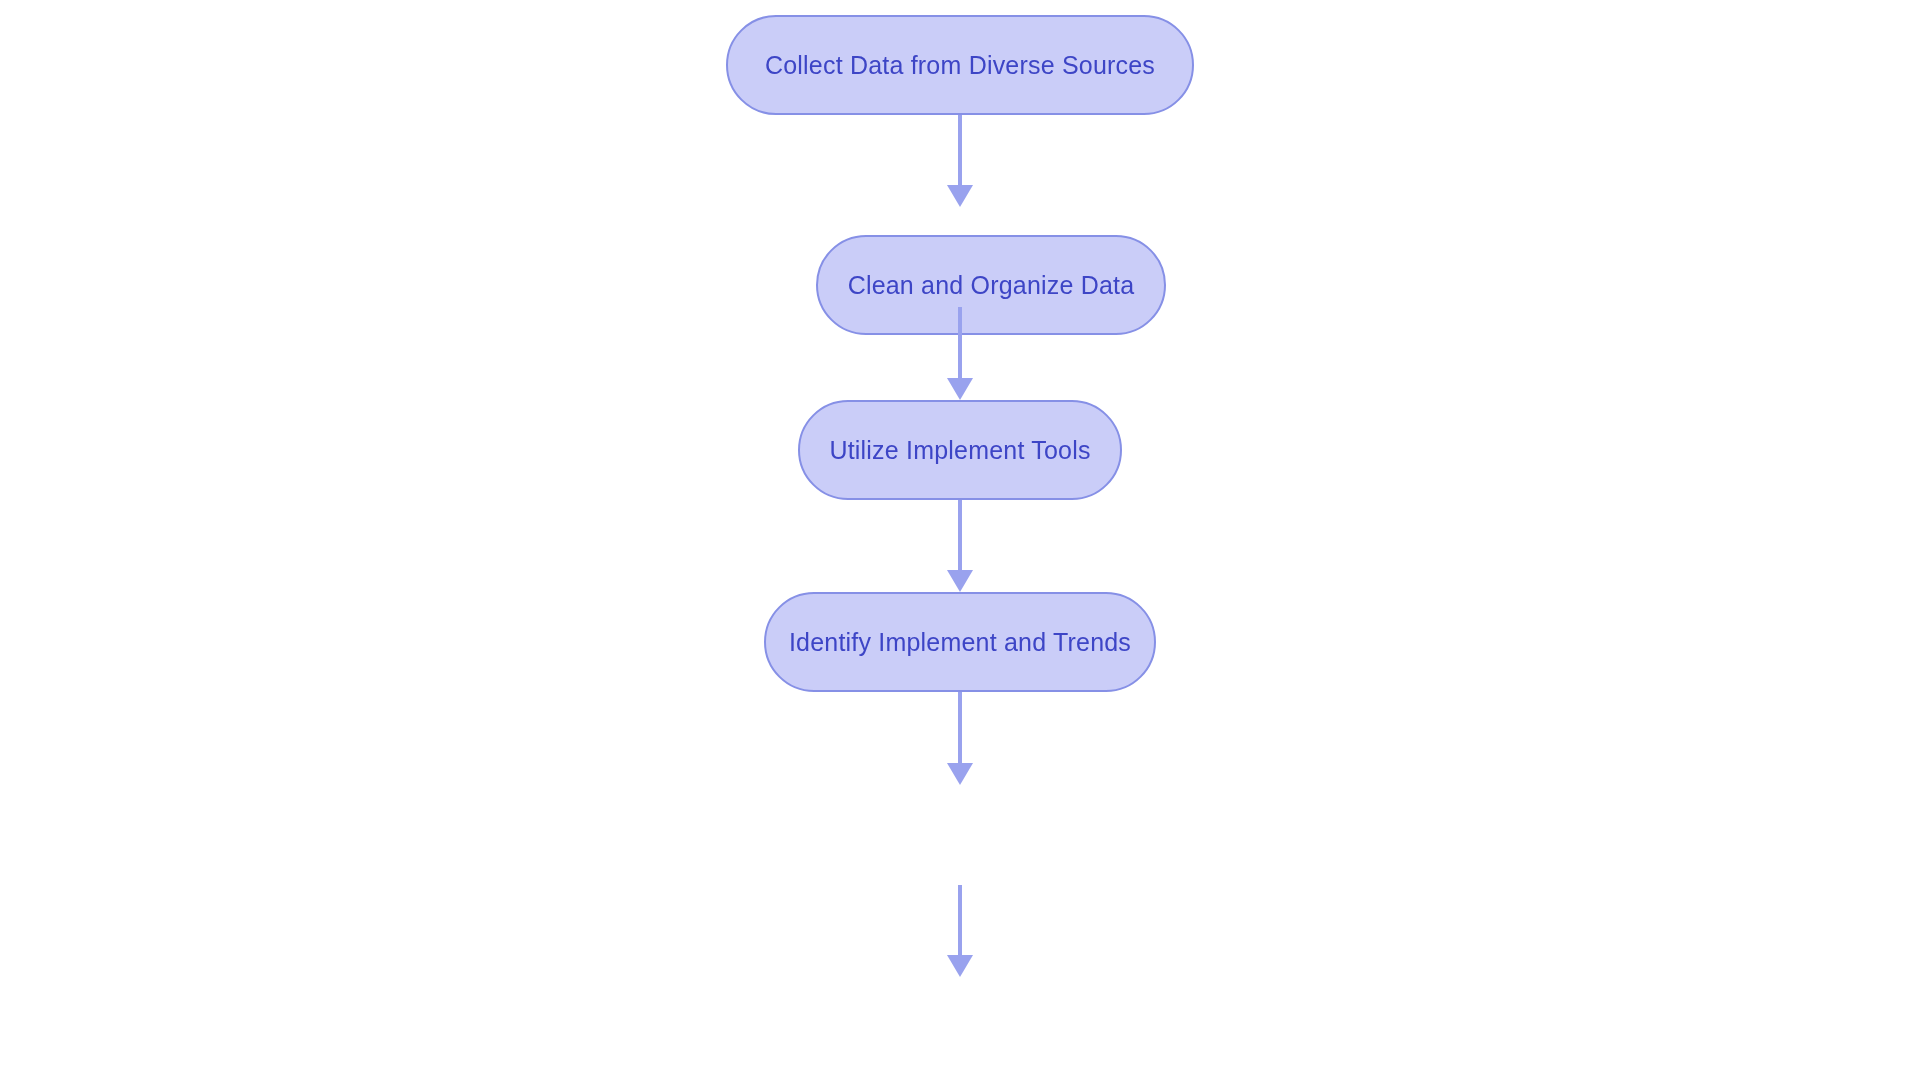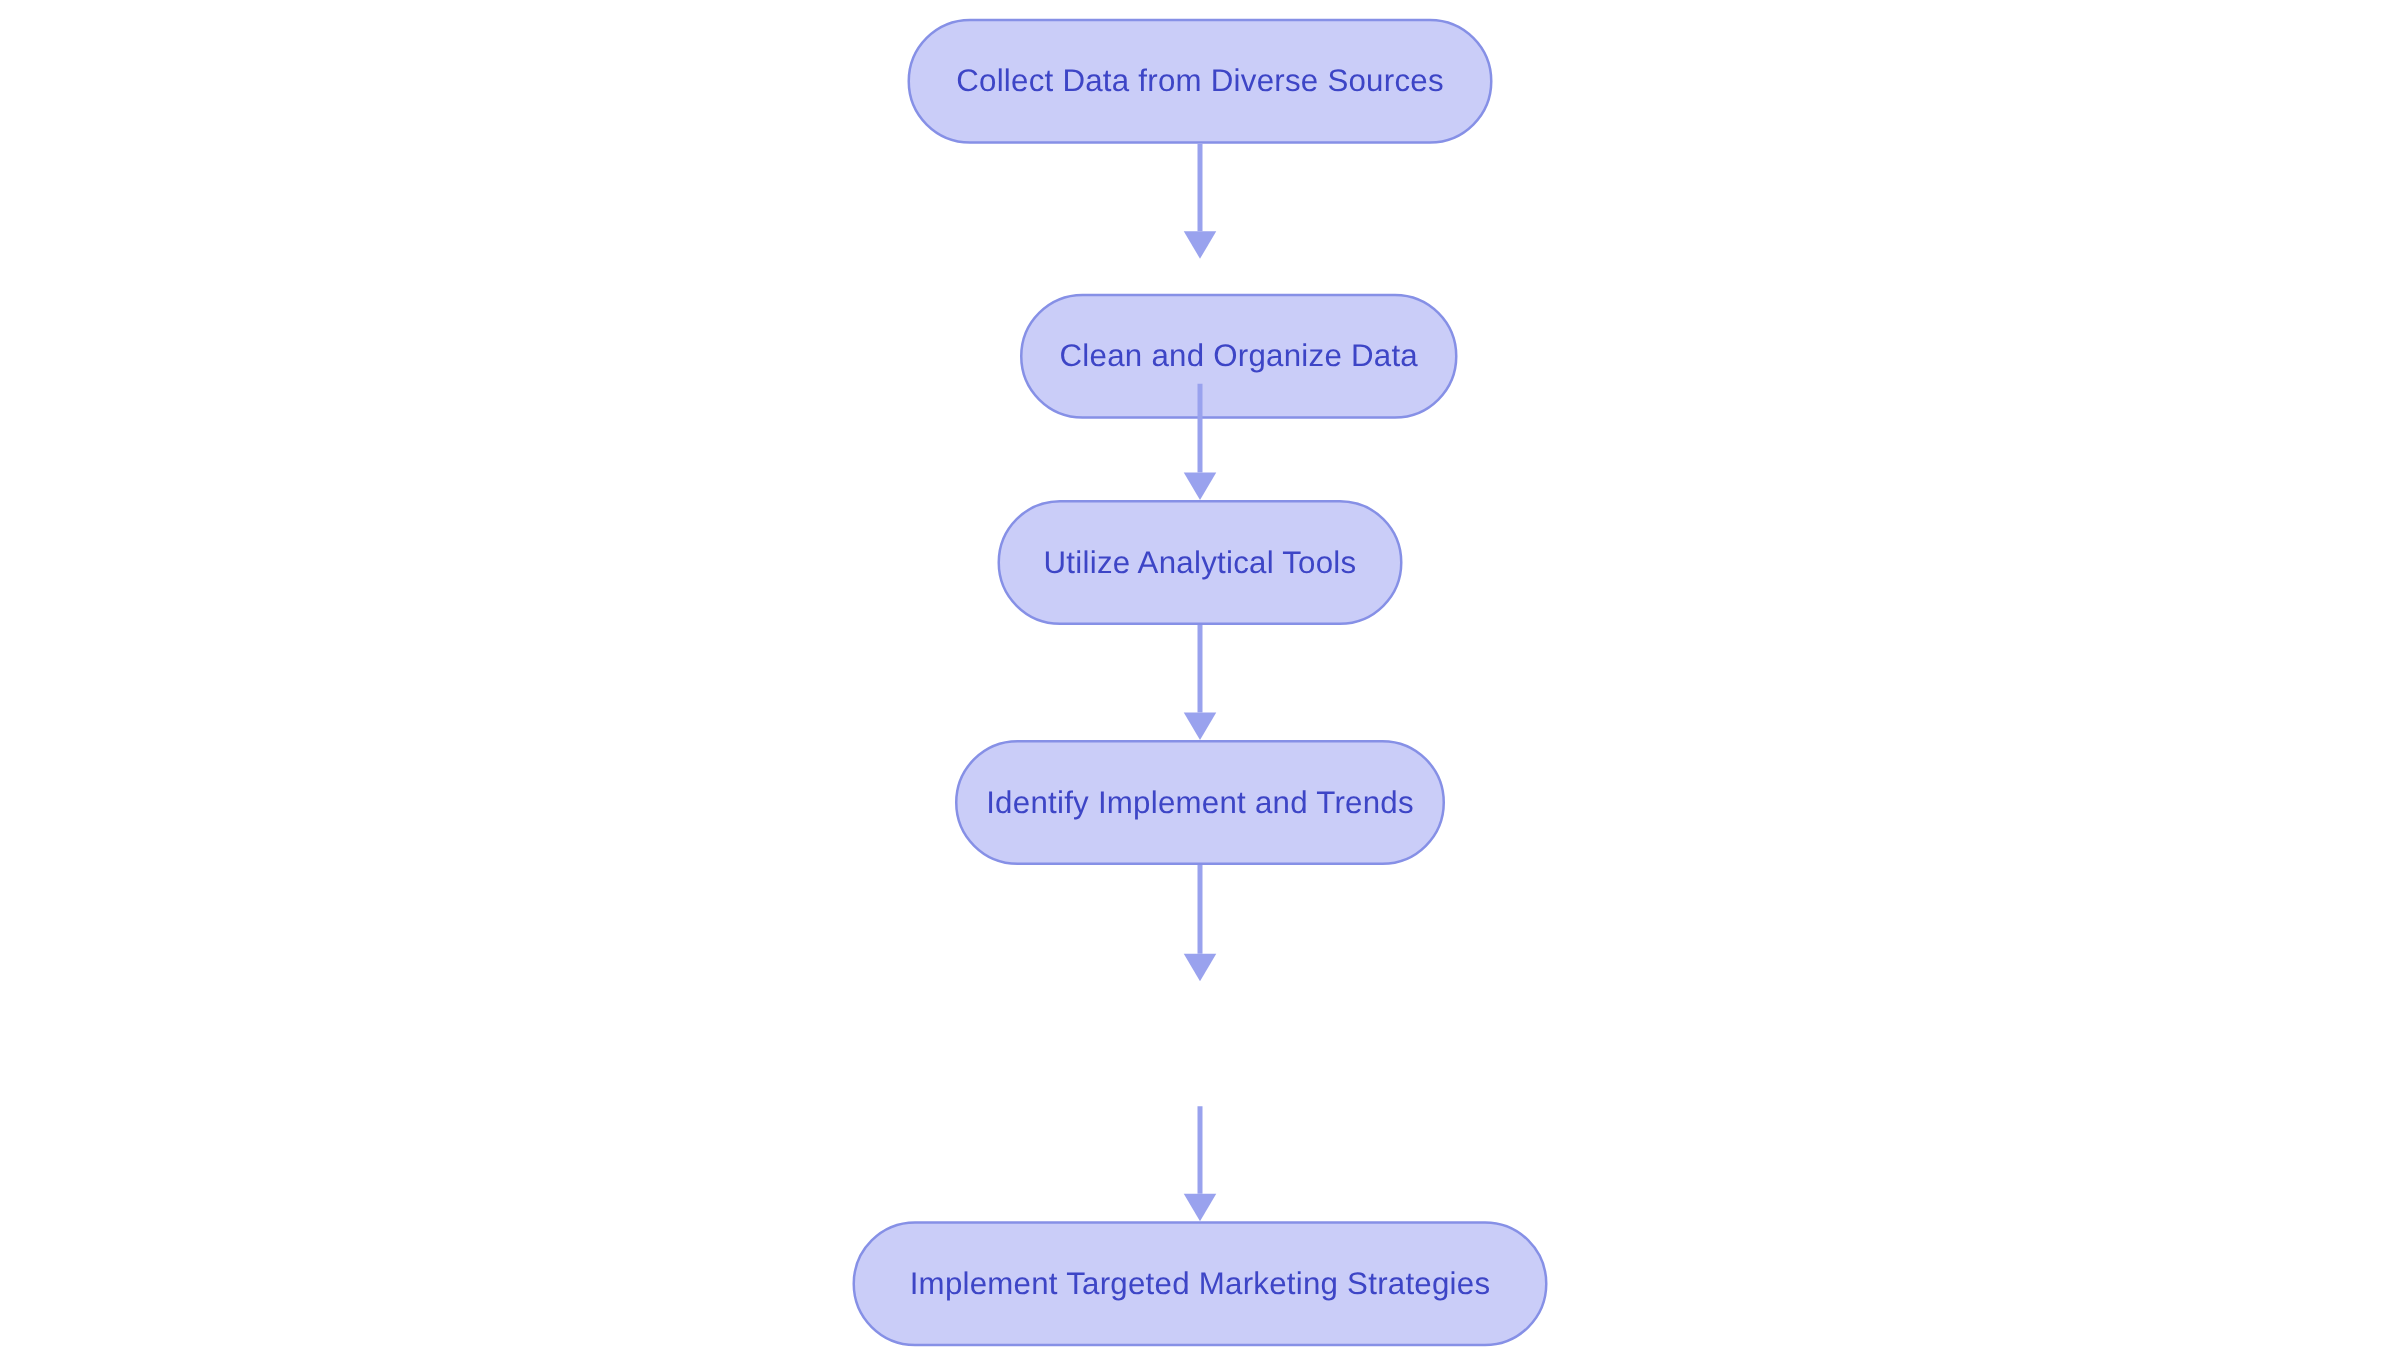--- a/index.html
+++ b/index.html
@@ -83,21 +83,21 @@
   <div class="node node-2">
     <span>Clean and Organize Data</span>
   </div>
 
   <div class="arrow arrow-2">
     <div class="arrow-line"></div>
     <div class="arrow-head"></div>
   </div>
 
   <div class="node node-3">
-    <span>Utilize Analytical Tools</span>
+    <span>Utilize Implement Tools</span>
   </div>
 
   <div class="arrow arrow-3">
     <div class="arrow-line"></div>
     <div class="arrow-head"></div>
   </div>
 
   <div class="node node-4">
     <span>Identify Implement and Trends</span>
   </div>
@@ -106,17 +106,14 @@
     <div class="arrow-line"></div>
     <div class="arrow-head"></div>
   </div>
 
 
   <div class="arrow arrow-5">
     <div class="arrow-line"></div>
     <div class="arrow-head"></div>
   </div>
 
-  <div class="node node-6">
-    <span>Implement Targeted Marketing Strategies</span>
-  </div>
 
 </div>
 
 </body></html>

